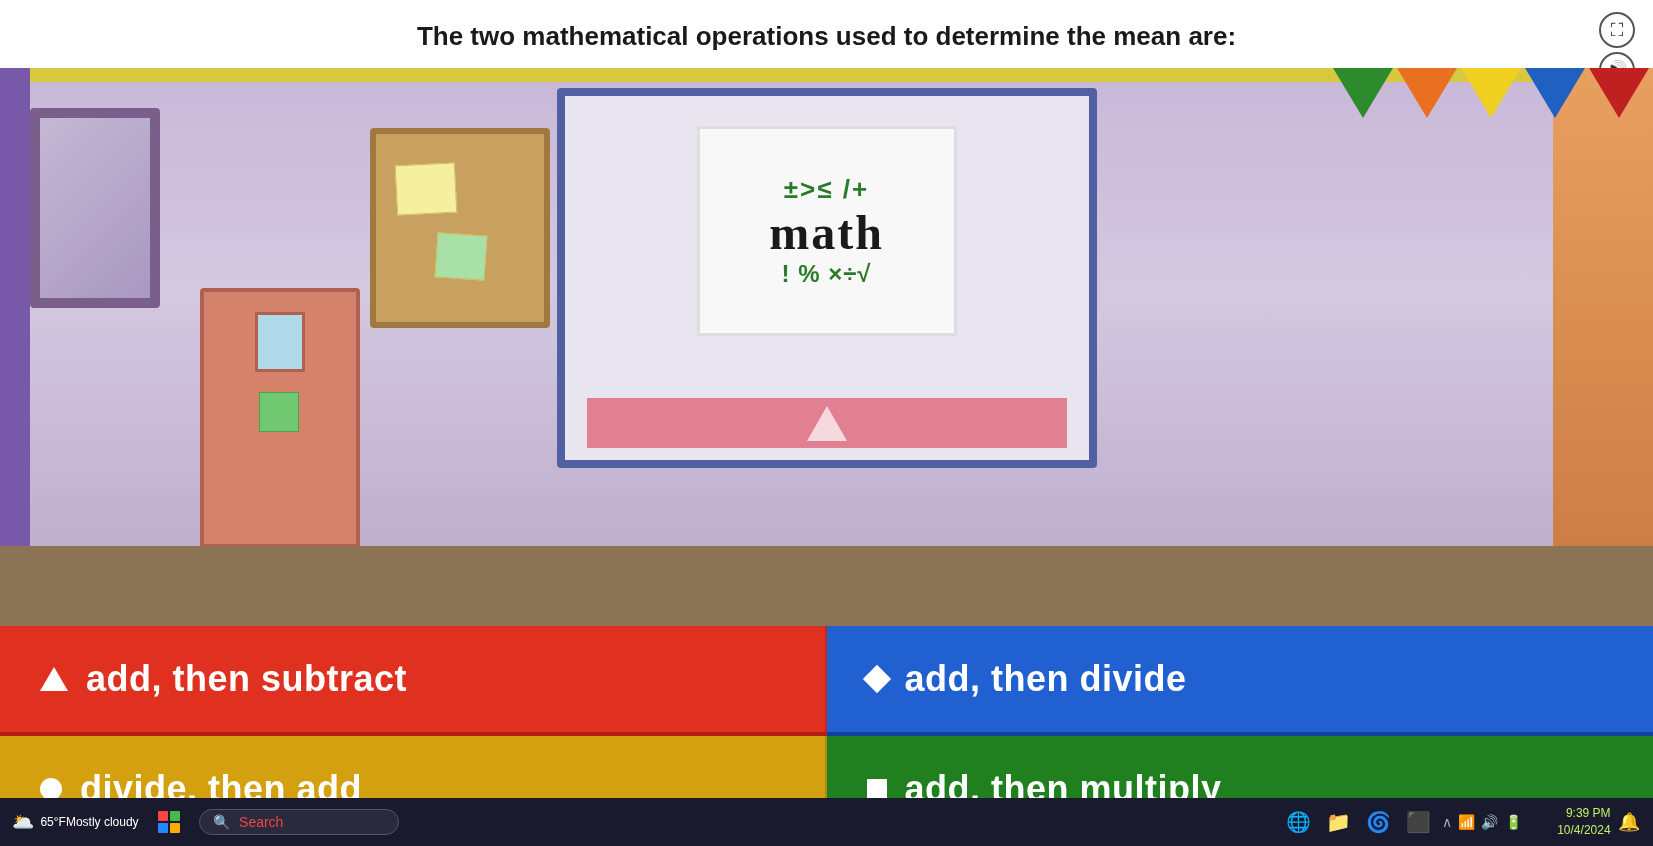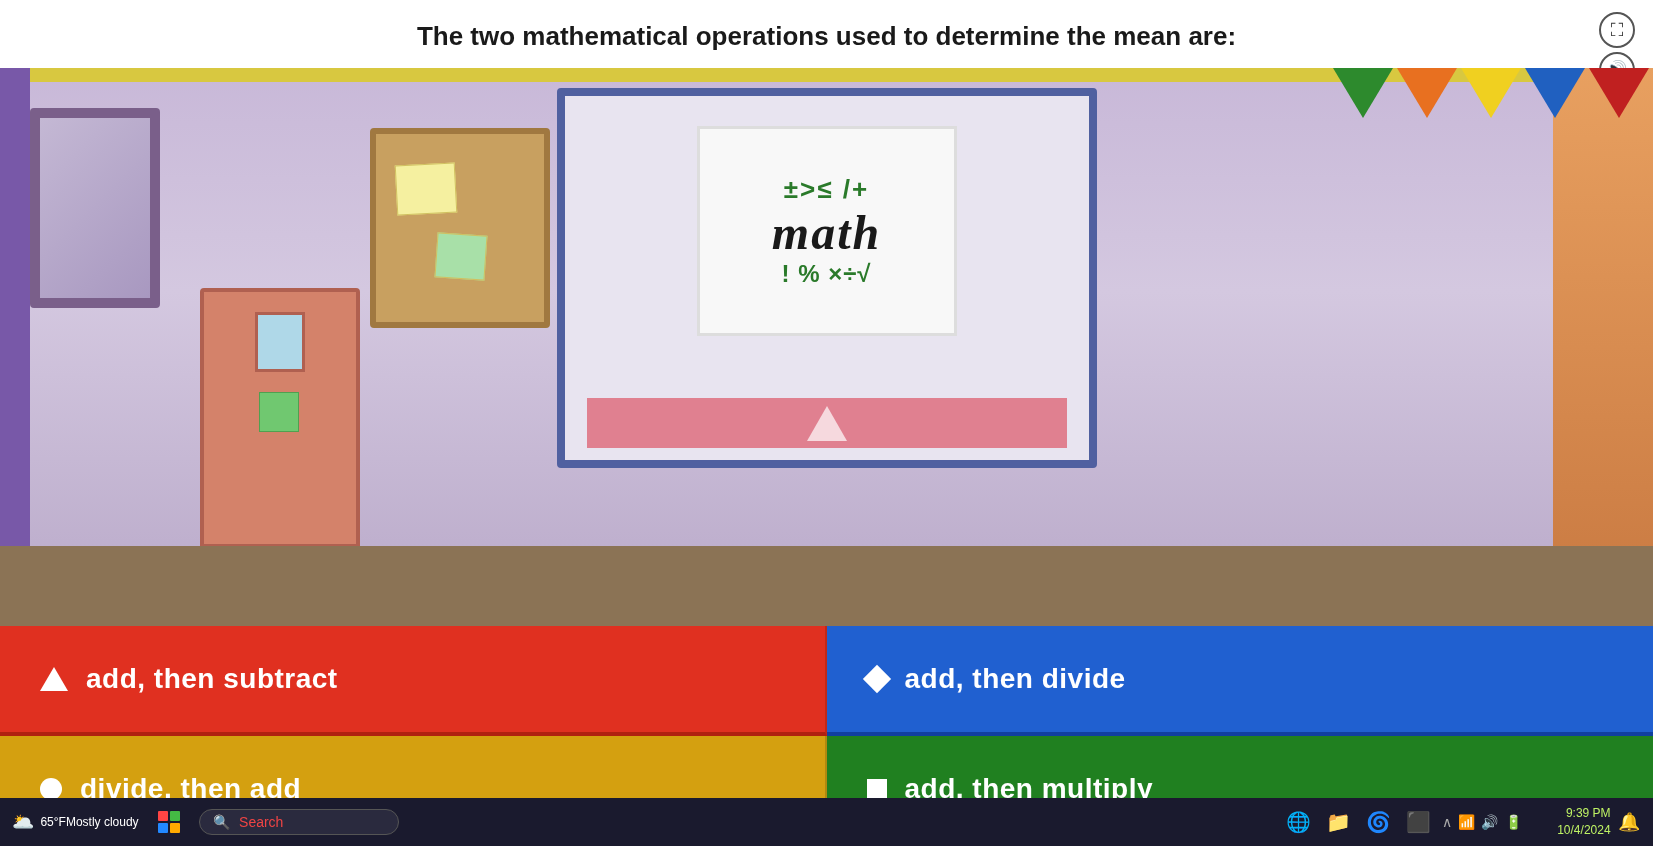--- a/index.html
+++ b/index.html
@@ -212,21 +212,20 @@
       letter-spacing: 2px;
       line-height: 1.2;
     }
 
     .math-word {
       font-size: 48px;
       font-weight: bold;
       color: #1a1a1a;
       font-family: Georgia, serif;
       letter-spacing: 2px;
-      font-style: italic;
     }
 
     .math-symbols-bottom {
       font-size: 24px;
       color: #2a7a2a;
       font-weight: bold;
       letter-spacing: 1px;
     }
 
     
@@ -310,21 +309,21 @@
       border: none;
       outline: none;
       gap: 18px;
     }
 
     .btn-icon {
       flex-shrink: 0;
     }
 
     .btn-label {
-      font-size: 28px;
+      font-size: 36px;
       font-weight: bold;
       color: #fff;
       letter-spacing: 0.5px;
     }
 
     
     .btn-red {
       background: #e03020;
       border-bottom: 4px solid #b02010;
       border-right: 2px solid #c02818;

